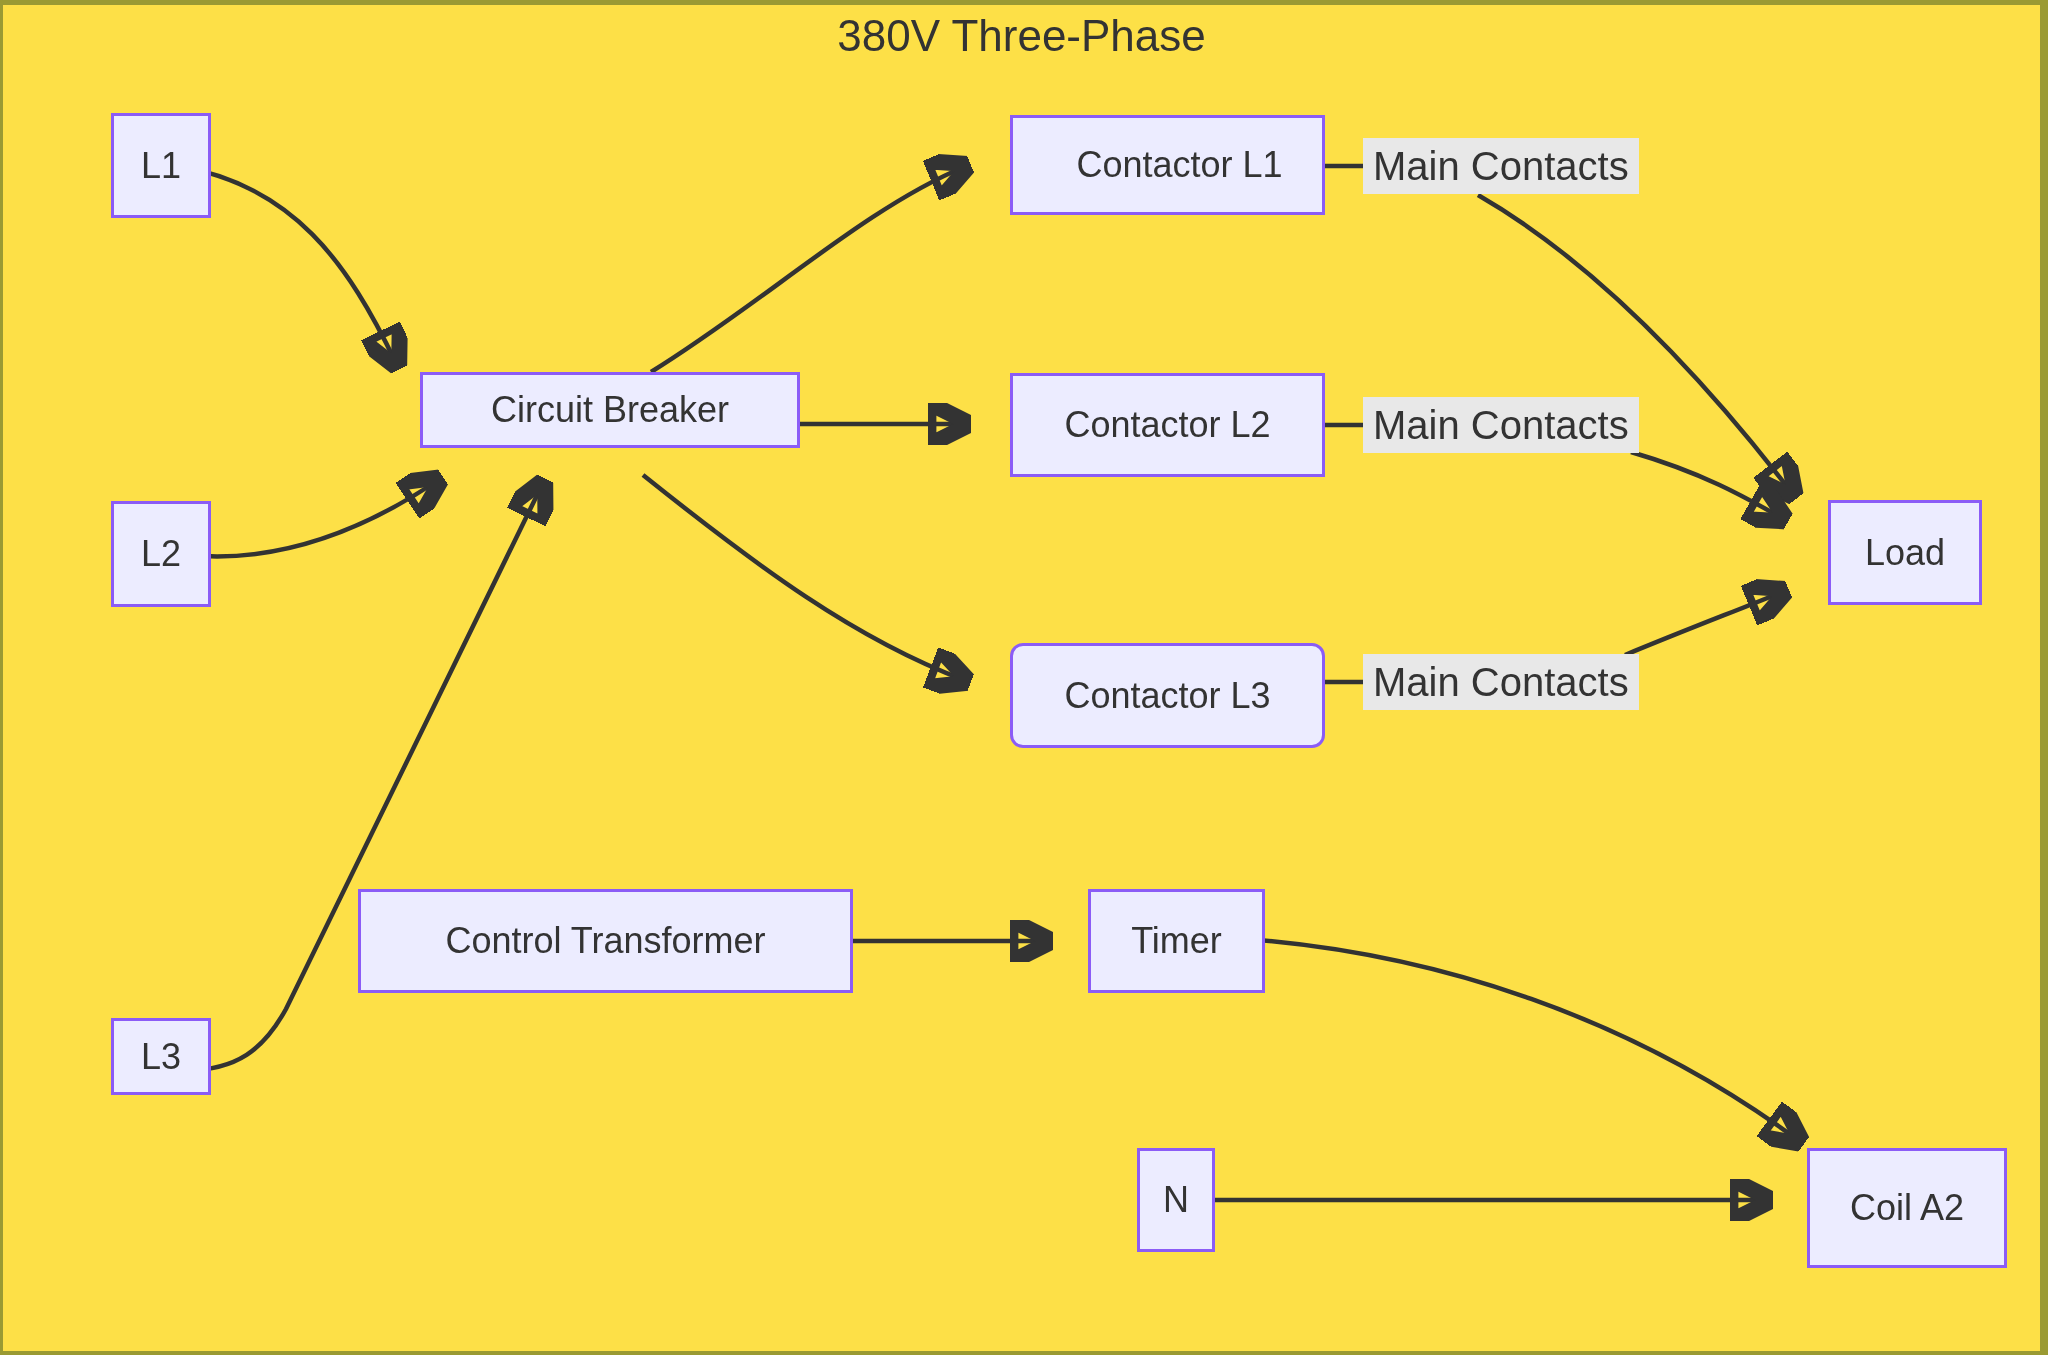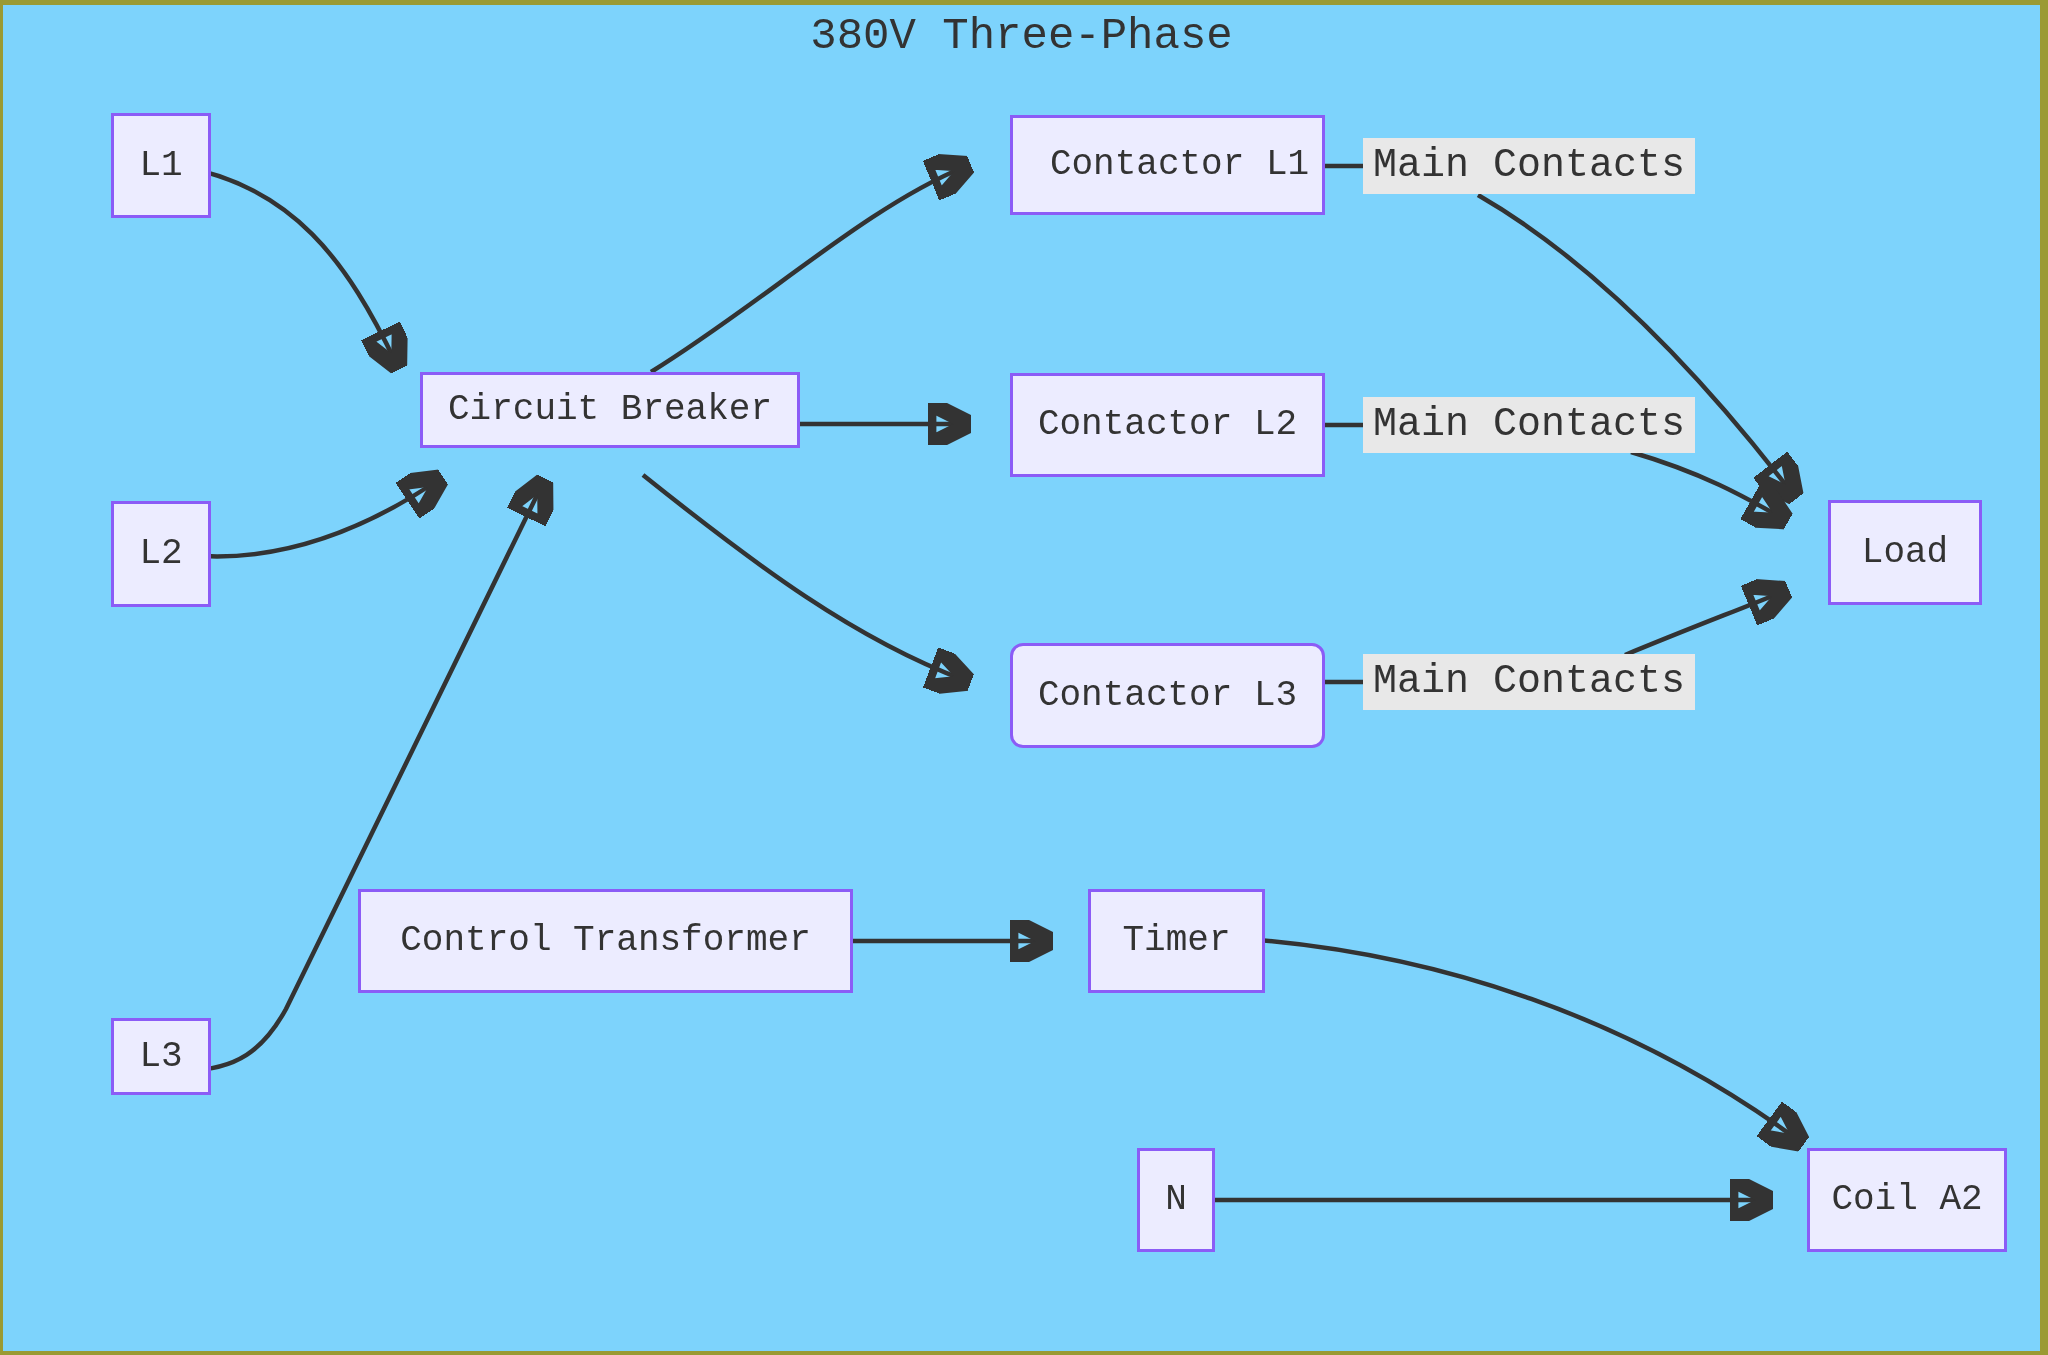--- a/index.html
+++ b/index.html
@@ -1,25 +1,25 @@
 <!DOCTYPE html>
 <html><head>
 <meta charset="utf-8">
 <style>
   html,body{margin:0;padding:0;background:#fdfdde;}
   #canvas{
     position:relative;
     width:2048px;height:1355px;
     box-sizing:border-box;
-    background:#7dd3fc;
+    background:#fde047;
     border-style:solid;
     border-color:#9a9a33;
     border-width:5px 8px 4px 3px;
     overflow:hidden;
-    font-family:Liberation Mono, monospace;
+    font-family:Liberation Sans, sans-serif;
     color:#333333;
   }
   #edges{position:absolute;left:0;top:0;width:2048px;height:1355px;z-index:1;}
   #edges path{stroke:#333333;stroke-width:4.5;fill:none;}
   .node{
     position:absolute;z-index:2;
     background:#ececff;
     border:3px solid #8b5cf6;
     box-sizing:border-box;
     display:flex;align-items:center;justify-content:center;
@@ -78,19 +78,19 @@
   <div class="node" style="left:76px;top:496px;width:100px;height:106px;text-align:right;">L2</div>
   <div class="node" style="left:76px;top:1013px;width:100px;height:77px;">L3</div>
   <div class="node" style="left:385px;top:367px;width:380px;height:76px;">Circuit Breaker</div>
   <div class="node" style="left:975px;top:110px;width:315px;height:100px;padding-left:24px;">Contactor L1</div>
   <div class="node" style="left:975px;top:368px;width:315px;height:104px;">Contactor L2</div>
   <div class="node" style="left:975px;top:638px;width:315px;height:105px;border-radius:13px;">Contactor L3</div>
   <div class="node" style="left:1793px;top:495px;width:154px;height:105px;">Load</div>
   <div class="node" style="left:323px;top:884px;width:495px;height:104px;">Control Transformer</div>
   <div class="node" style="left:1053px;top:884px;width:177px;height:104px;">Timer</div>
   <div class="node" style="left:1102px;top:1143px;width:78px;height:104px;">N</div>
-  <div class="node" style="left:1772px;top:1143px;width:200px;height:104px;">Coil A2</div>
+  <div class="node" style="left:1772px;top:1143px;width:200px;height:120px;">Coil A2</div>
 
   <div class="edge-label" style="left:1360px;top:133px;">Main Contacts</div>
   <div class="edge-label" style="left:1360px;top:392px;">Main Contacts</div>
   <div class="edge-label" style="left:1360px;top:649px;">Main Contacts</div>
 
 </div>
 
 </body></html>

